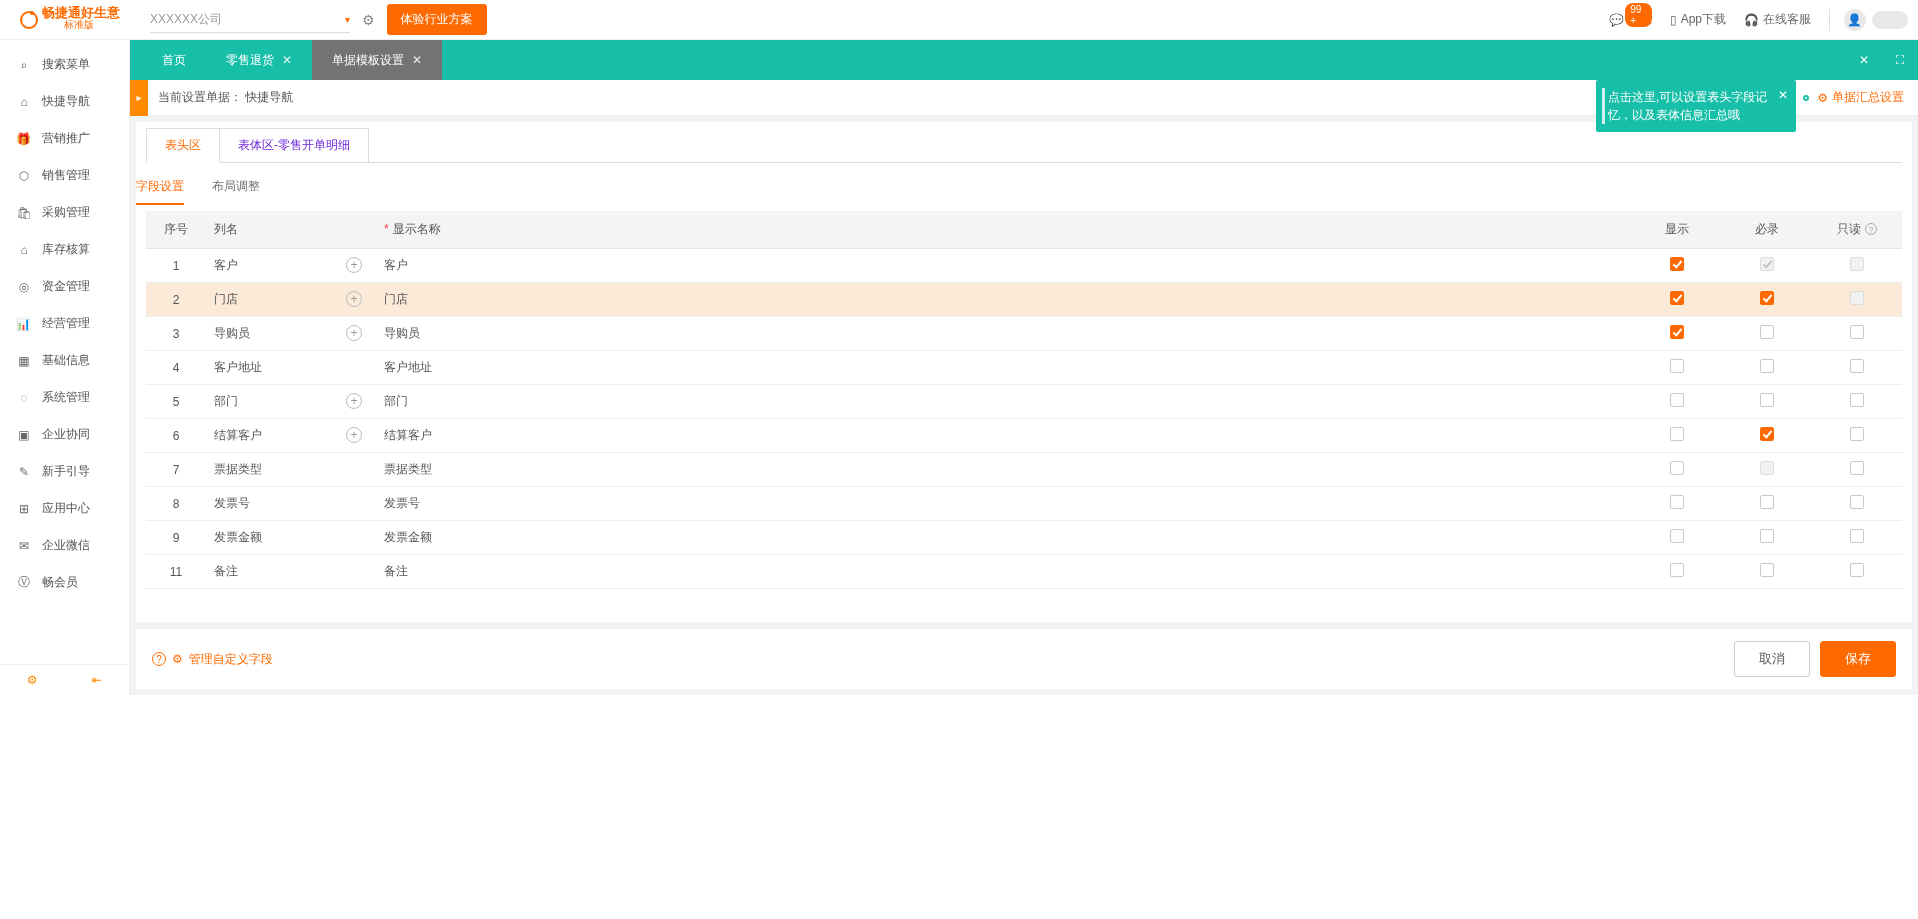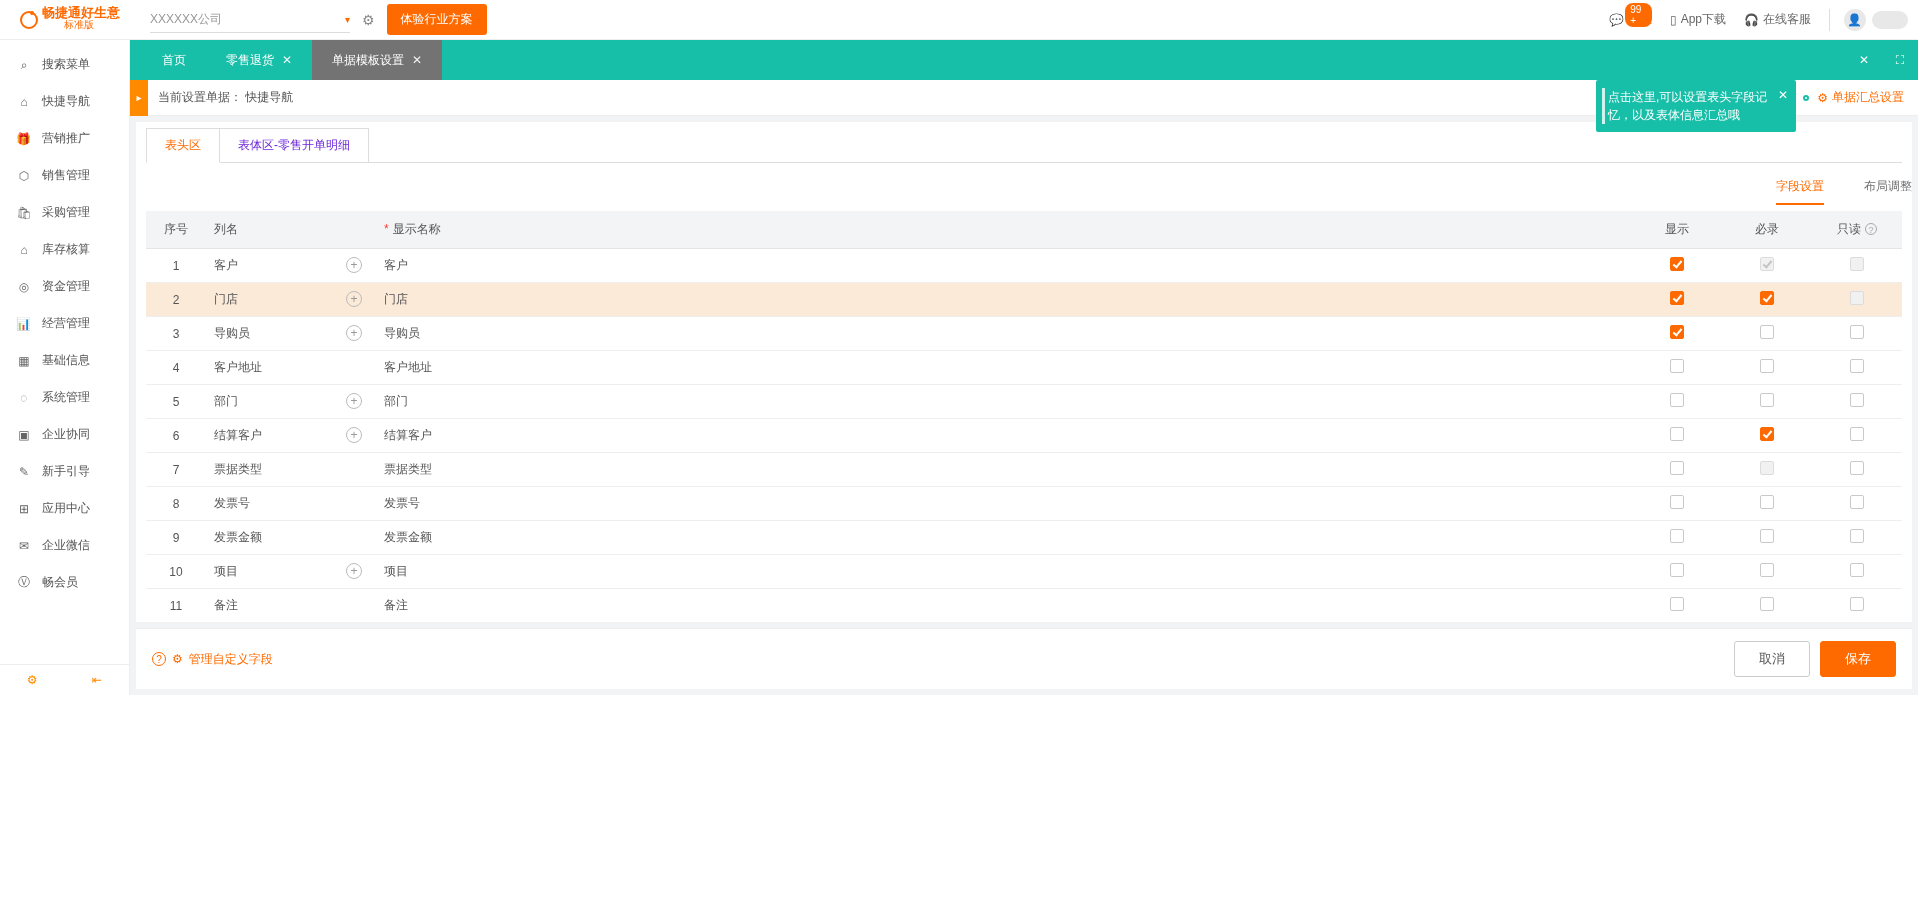--- a/index.html
+++ b/index.html
@@ -59,21 +59,21 @@
 .tooltip-pop .bar { position:absolute; left:6px; top:8px; bottom:8px; width:3px; background:rgba(255,255,255,.8); }
 .tooltip-pop .tclose { position:absolute; right:8px; top:6px; cursor:pointer; }
 
 .panel { flex:1; margin: 6px; background:#fff; display:flex; flex-direction: column; min-height:0; }
 
 .panel-tabs { display:flex; padding: 6px 10px 0 10px; }
 .ptab { border:1px solid #ddd; border-bottom:none; padding: 8px 18px; background:#fff; color:#6d28d9; cursor:pointer; font-size:12px; margin-right:-1px; }
 .ptab.active { color:#ff6a00; border-bottom:1px solid #fff; position:relative; z-index:1; }
 .panel-tabs-under { height:1px; background:#ddd; margin: 0 10px; position:relative; top:-1px; }
 
-.subtabs { display:flex; justify-content:flex-end; gap: 40px; padding: 14px 0 6px 0; }
+.subtabs { display:flex; justify-content:flex-start; gap: 28px; padding: 14px 0 6px 0; }
 .subtab { padding-bottom:8px; color:#737373; cursor:pointer; font-size:12px; }
 .subtab.active { color:#ff6a00; border-bottom:2px solid #ff6a00; }
 
 .table { flex:1; overflow:auto; padding: 0 10px; }
 table { width:100%; border-collapse: collapse; }
 th { background:#f3f4f6; font-weight:400; color:#555; padding: 10px 8px; text-align:left; border-bottom:1px solid #e5e5e5; font-size:12px; }
 th.center, td.center { text-align:center; }
 td { padding: 8px 8px; border-bottom:1px solid #eee; color:#555; font-size:12px; }
 tr.highlight td { background: #fcead9; }
 .req-star { color:#ff3b30; margin-right:4px; }
@@ -345,28 +345,20 @@
                   </tr>
                   <tr>
                     <td class="center">9</td>
                     <td>发票金额</td>
                     <td>发票金额</td>
                     <td class="center"><span class="cbox"></span></td>
                     <td class="center"><span class="cbox"></span></td>
                     <td class="center"><span class="cbox"></span></td>
                   </tr>
                   <tr>
-                    <td class="center">10</td>
-                    <td>项目<span class="add-circ">+</span></td>
-                    <td>项目</td>
-                    <td class="center"><span class="cbox"></span></td>
-                    <td class="center"><span class="cbox"></span></td>
-                    <td class="center"><span class="cbox"></span></td>
-                  </tr>
-                  <tr>
                     <td class="center">11</td>
                     <td>备注</td>
                     <td>备注</td>
                     <td class="center"><span class="cbox"></span></td>
                     <td class="center"><span class="cbox"></span></td>
                     <td class="center"><span class="cbox"></span></td>
                   </tr>
                 </tbody>
             </table>
           </div>

